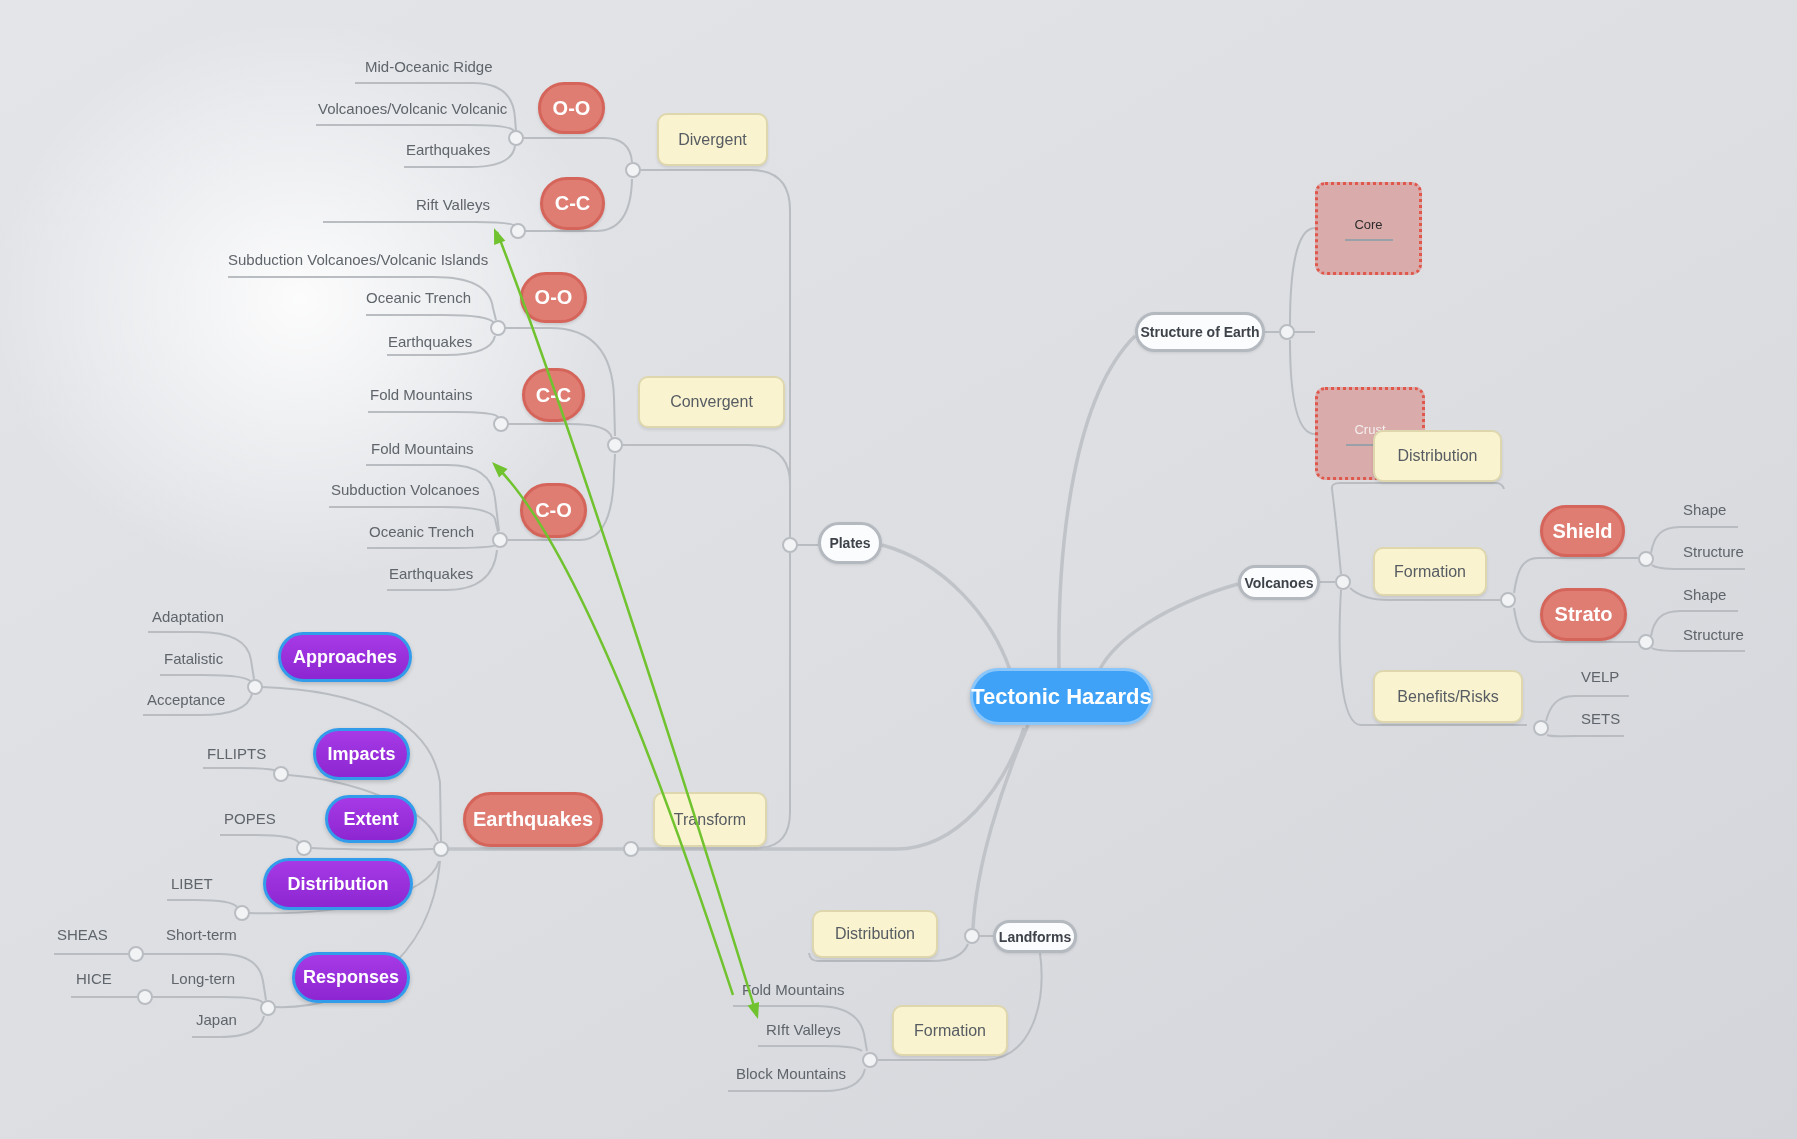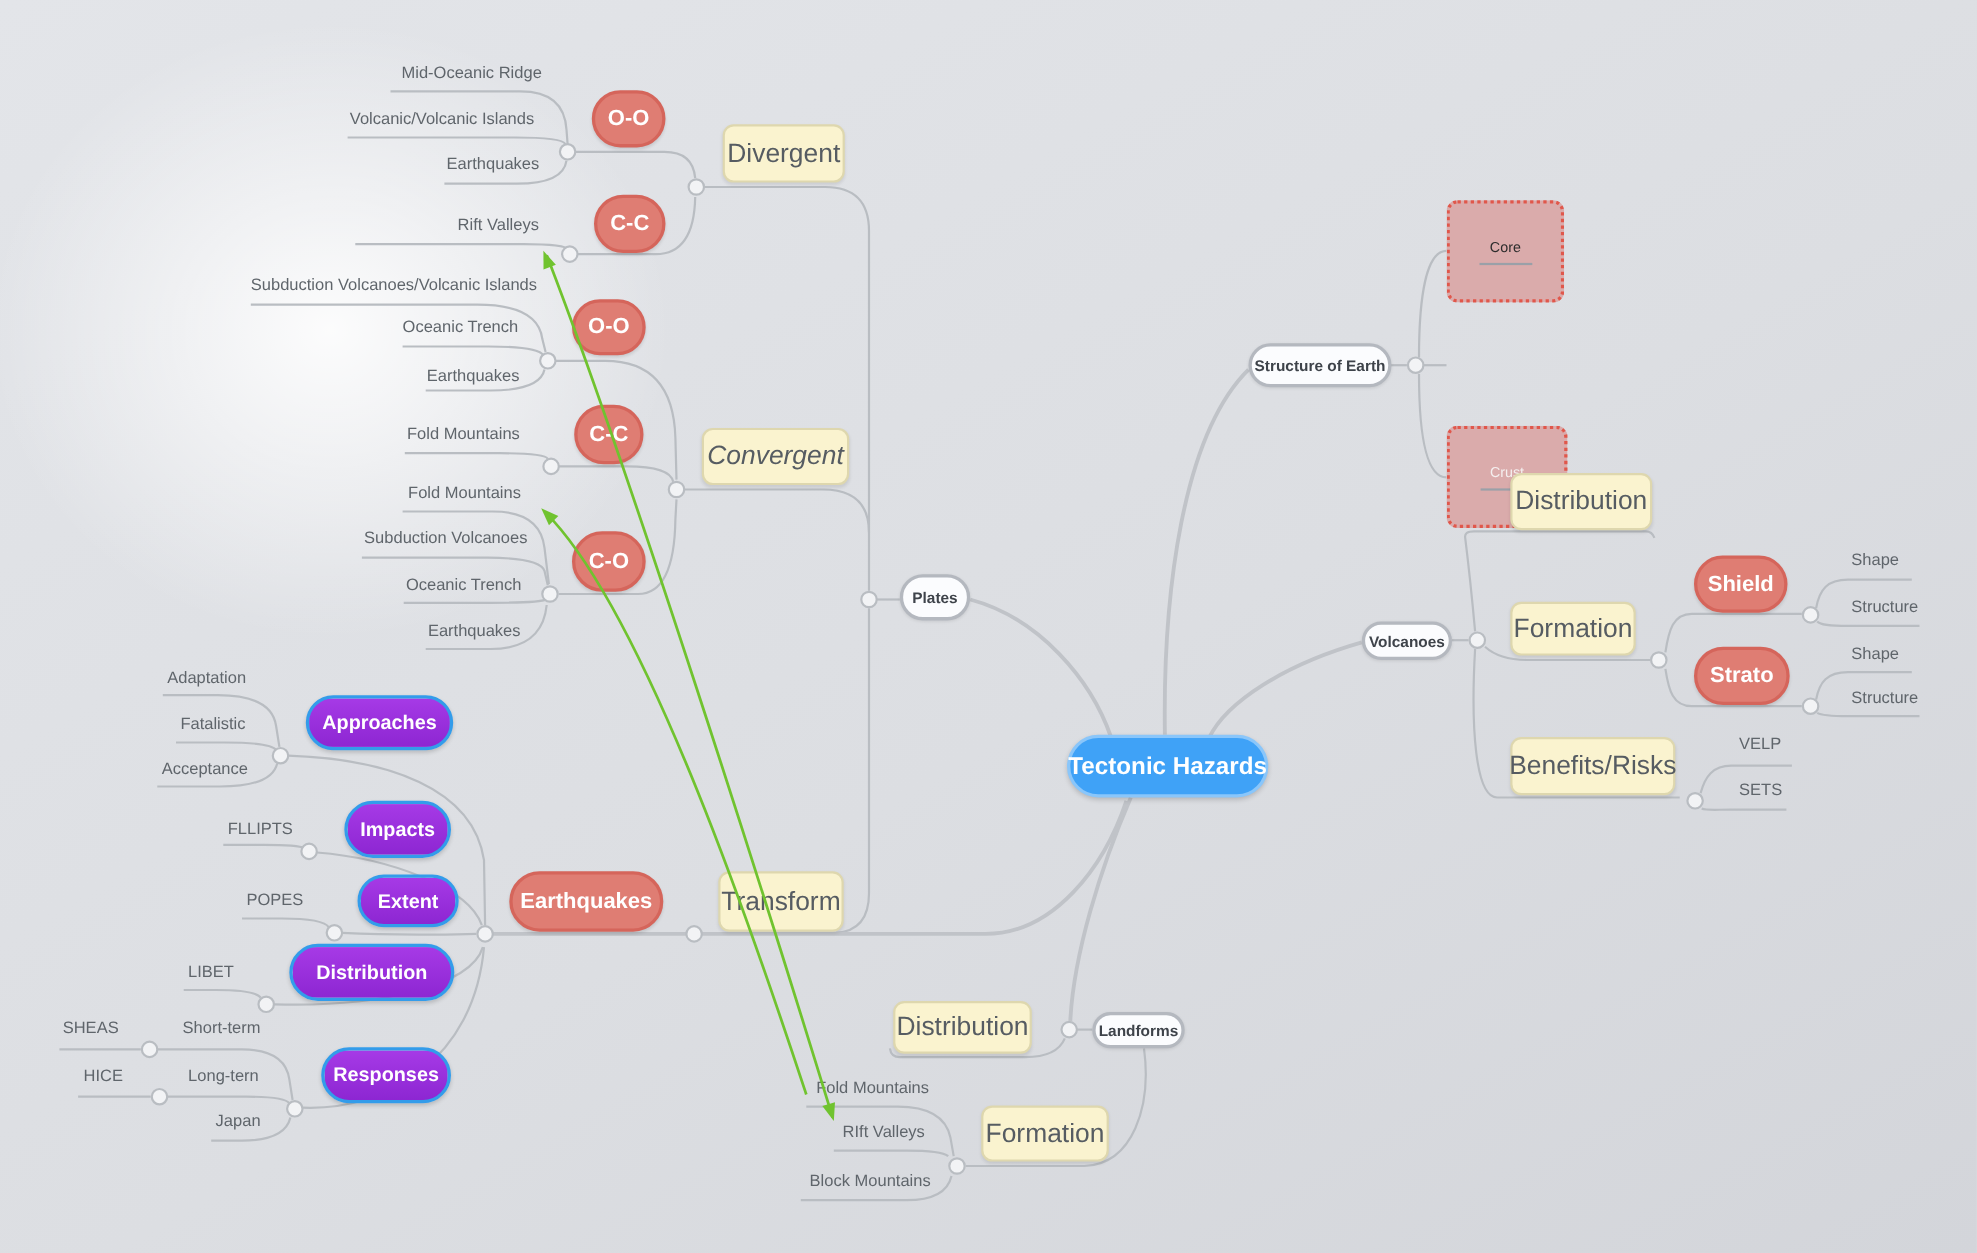--- a/index.html
+++ b/index.html
@@ -29,21 +29,21 @@
     color:#ffffff;font-weight:bold;font-size:22px;
     box-shadow:0 2px 5px rgba(0,0,0,.18);z-index:4;
   }
   .topic{
     background:#fbfcfe;border:3px solid #b4b8bf;border-radius:21px;
     color:#3e434a;font-weight:bold;font-size:14px;
     box-shadow:0 1px 3px rgba(0,0,0,.10);
   }
   .yellow{
     background:#faf3cf;border:2px solid #ded7ae;border-radius:10px;
-    color:#565c62;font-size:24px;
+    color:#565c62;font-size:16px;
     box-shadow:0 2px 3px rgba(0,0,0,.09);
   }
   .red{
     background:#df7d73;border:3px solid #d5655b;border-radius:28px;
     color:#ffffff;font-weight:bold;font-size:20px;
     box-shadow:0 2px 3px rgba(0,0,0,.12);
   }
   .purple{
     background:linear-gradient(#a63ae6,#8d26d2);border:3px solid #339cea;border-radius:28px;
     color:#ffffff;font-weight:bold;font-size:18px;
@@ -167,21 +167,21 @@
     </div>
     <div class="node topic" style="left: 1238px; top: 565px; width: 82px; height: 35px;">
       <span>Volcanoes</span>
     </div>
     <div class="node topic" style="left: 993px; top: 920px; width: 84px; height: 33px;">
       <span>Landforms</span>
     </div>
     <div class="node yellow" style="left: 657px; top: 113px; width: 111px; height: 53px;">
       <span>Divergent</span>
     </div>
-    <div class="node yellow" style="left: 638px; top: 389px; width: 134px; height: 52px; font-style: italic;">
+    <div class="node yellow" style="left: 638px; top: 376px; width: 147px; height: 52px;">
       <span>Convergent</span>
     </div>
     <div class="node yellow" style="left: 653px; top: 792px; width: 114px; height: 55px;">
       <span>Transform</span>
     </div>
     <div class="node redbox" style="left: 1315px; top: 182px; width: 107px; height: 93px; text-align: center;">
       <span>Core</span>
       <span class="divider"></span>
     </div>
     <div class="node redbox light" style="left: 1315px; top: 387px; width: 110px; height: 93px;">
@@ -239,21 +239,21 @@
     <div class="node purple" style="left: 263px; top: 858px; width: 150px; height: 52px;">
       <span>Distribution</span>
     </div>
     <div class="node purple" style="left: 292px; top: 952px; width: 118px; height: 51px;">
       <span>Responses</span>
     </div>
     <div class="node leaf" style="left: 365px; top: 58px;">
       <span>Mid-Oceanic Ridge</span>
     </div>
     <div class="node leaf" style="left: 318px; top: 100px;">
-      <span>Volcanic/Volcanic Islands</span>
+      <span>Volcanoes/Volcanic Volcanic</span>
     </div>
     <div class="node leaf" style="left: 406px; top: 141px;">
       <span>Earthquakes</span>
     </div>
     <div class="node leaf" style="left: 416px; top: 196px;">
       <span>Rift Valleys</span>
     </div>
     <div class="node leaf" style="left: 228px; top: 251px;">
       <span>Subduction Volcanoes/Volcanic Islands</span>
     </div>

